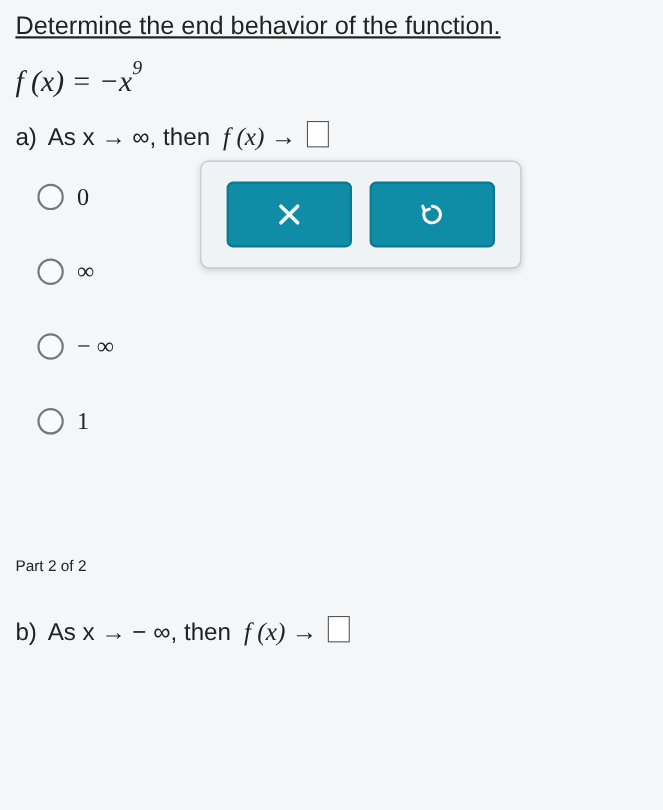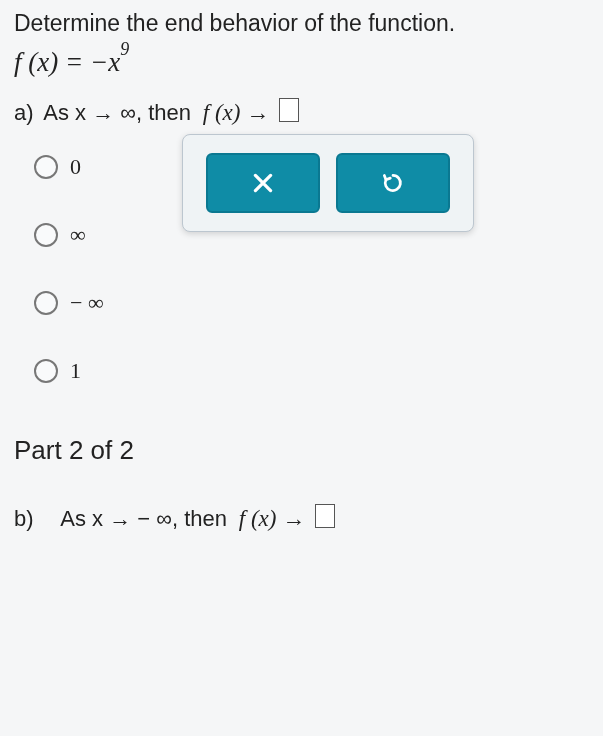--- a/index.html
+++ b/index.html
@@ -8,21 +8,22 @@
     width: 603px;
     height: 736px;
     box-sizing: border-box;
     font-family: Arial, sans-serif;
     background: #f5f6f7;
     color: #222;
     position: relative;
   }
   .prompt {
     font-size: 23px;
-    margin-bottom: 8px;
+    margin-bottom: 20px;
+    text-decoration: underline;
   }
   .func {
     font-size: 27px;
     font-style: italic;
     font-family: 'Times New Roman', serif;
     margin-bottom: 20px;
   }
   .func sup {
     font-size: 18px;
     position: relative;
@@ -89,22 +90,22 @@
     background: #0f8ca6;
     border: 2px solid #0a7891;
     display: flex;
     align-items: center;
     justify-content: center;
     color: #fff;
   }
   .dlg-btn svg { width: 26px; height: 26px; }
   .part-label {
     font-family: Arial, sans-serif;
-    font-size: 26px;
-    margin-top: 51px;
+    font-size: 14px;
+    margin-top: 110px;
     margin-bottom: 38px;
   }
 </style>
 </head>
 <body>
 
 <div class="prompt">Determine the end behavior of the function.</div>
 
 <div class="func">
   f (x) = −x<sup>9</sup>
@@ -148,16 +149,16 @@
   <div class="option">
     <div class="radio"></div>
     <div class="opt-label">1</div>
   </div>
 </div>
 
 <div class="part-label">Part 2 of 2</div>
 
 <div class="part-b">
   <span class="lead">b)</span>
-  <span class="lead" style="margin-left:21px;text-align:center;">As x → − ∞, then</span>
+  <span class="lead" style="margin-left:4px;text-align:center;">As x → − ∞, then</span>
   <span style="font-style:italic; margin-left:6px;">f (x) →</span>
   <span class="blank"></span>
 </div>
 
 </body></html>

